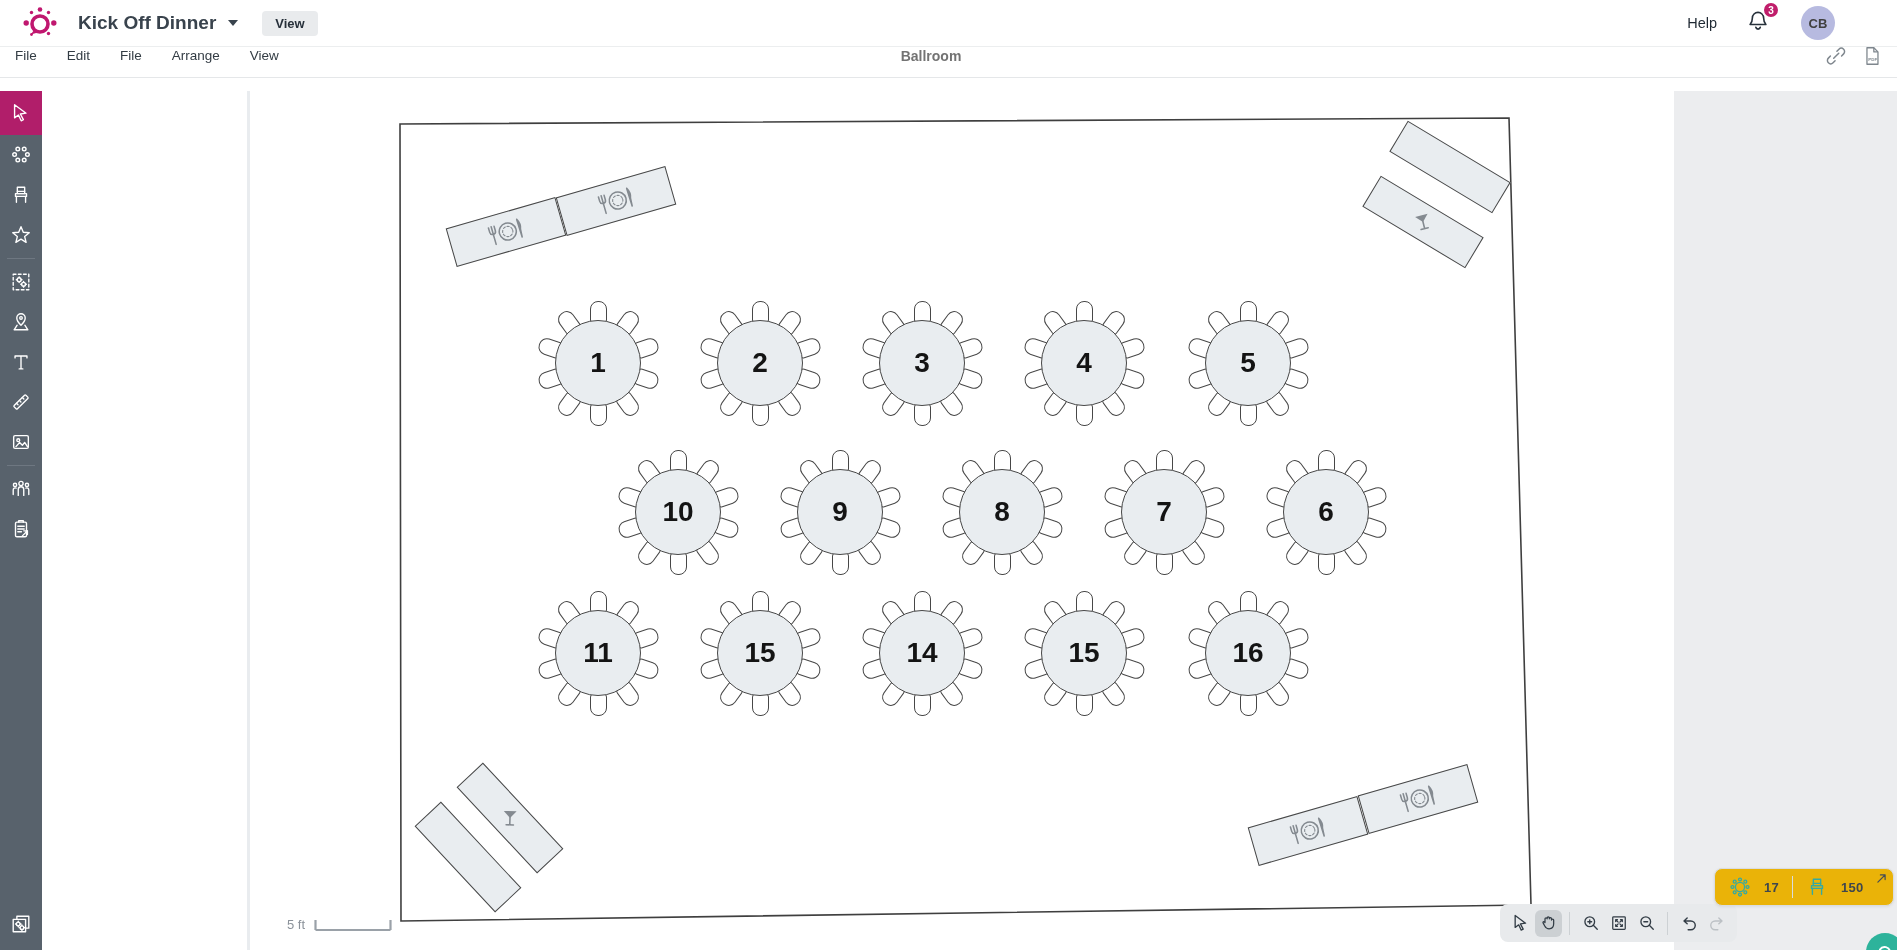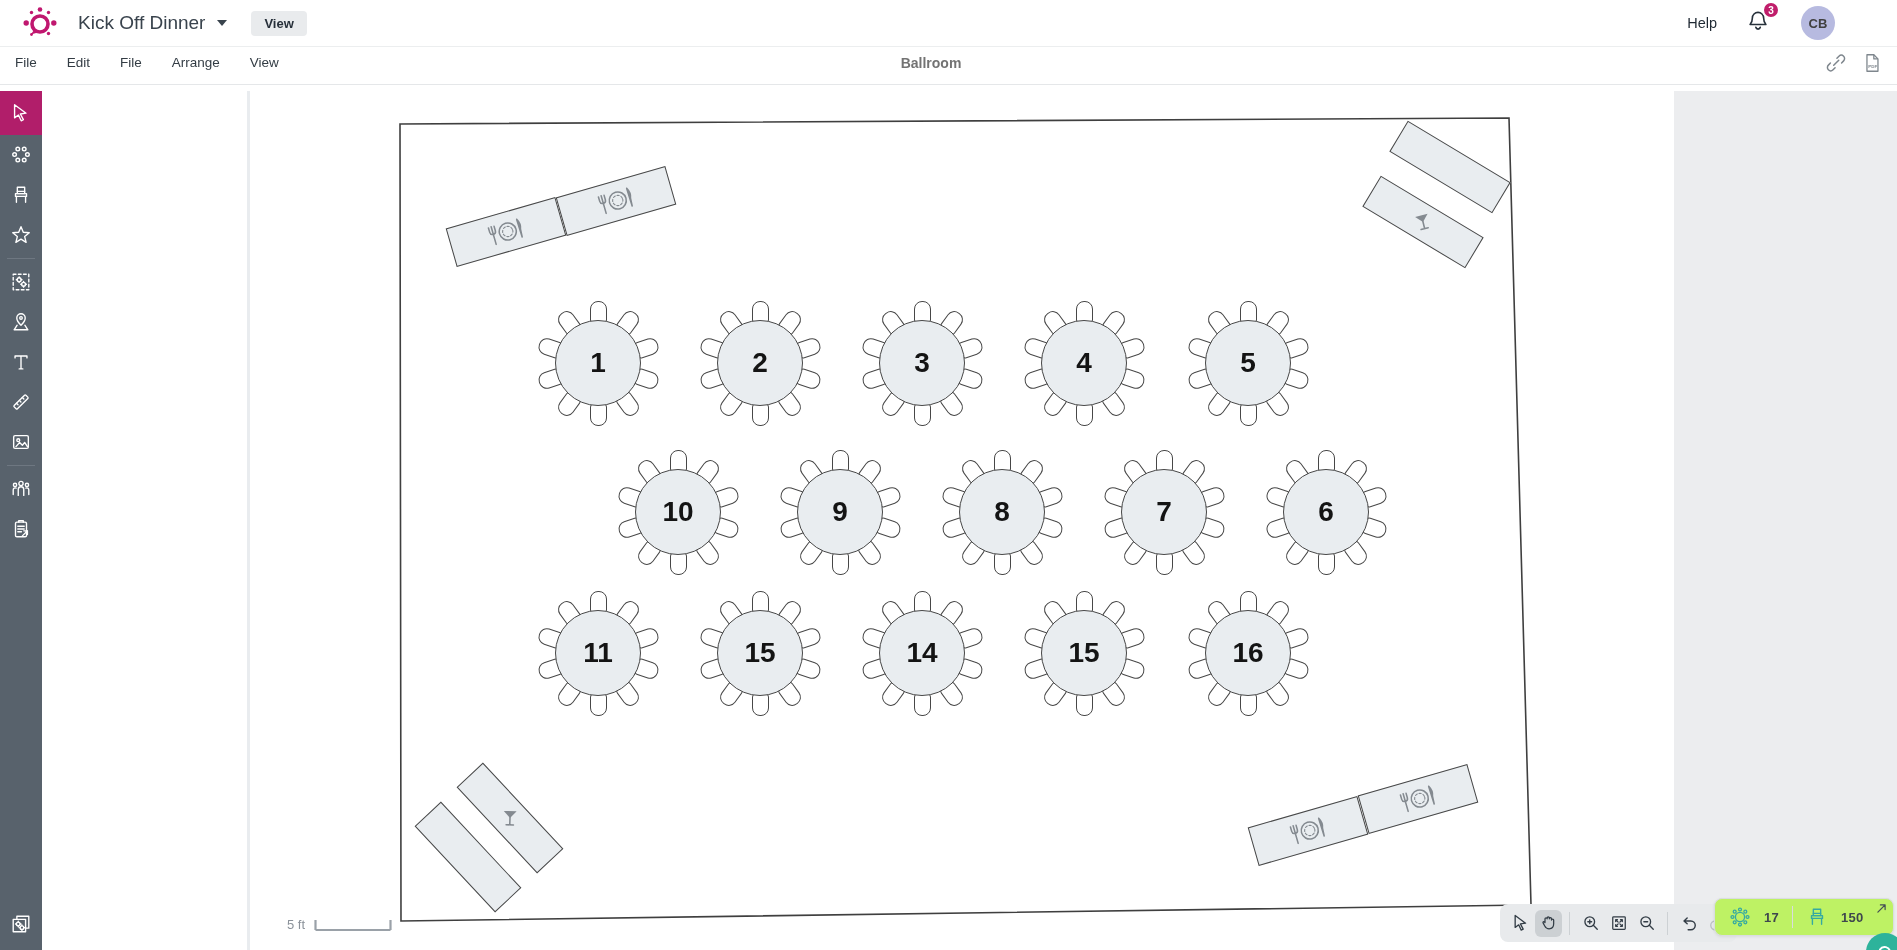--- a/index.html
+++ b/index.html
@@ -3,35 +3,35 @@
 <meta charset="utf-8">
 <style>
   html,body{margin:0;padding:0;width:1897px;height:950px;overflow:hidden;
     font-family:"Liberation Sans",sans-serif;background:#fff;position:relative;}
   *{box-sizing:border-box;}
 
   
   .topbar{position:absolute;left:0;top:0;width:1897px;height:47px;background:#fff;
     border-bottom:1px solid #eceeef;display:flex;align-items:center;z-index:30;}
   .logo{margin-left:20px;width:40px;height:40px;display:flex;align-items:center;justify-content:center;cursor:pointer;}
-  .doc-title{margin-left:18px;font-size:19px;color:#39434d;font-weight:400;cursor:pointer;}
+  .doc-title{margin-left:18px;font-size:19px;color:#39434d;font-weight:700;cursor:pointer;}
   .caret{width:0;height:0;border-left:5.5px solid transparent;border-right:5.5px solid transparent;
     border-top:6.5px solid #39434d;margin-left:12px;display:inline-block;}
   .share-btn{margin-left:24px;background:#e9ebed;color:#27303a;font-weight:bold;font-size:13px;
     padding:5px 13px;border-radius:4px;cursor:pointer;}
   .tb-spacer{flex:1;}
   .help{font-size:14.5px;color:#1f2933;margin-right:28px;cursor:pointer;}
   .bell-wrap{position:relative;margin-right:30px;cursor:pointer;color:#27313b;}
   .badge{position:absolute;top:-7px;right:-9px;background:#c01e6b;color:#fff;font-size:10px;font-weight:bold;
     width:18px;height:18px;border-radius:50%;display:flex;align-items:center;justify-content:center;border:2px solid #fff;}
   .avatar{width:34px;height:34px;border-radius:50%;background:#b7bae0;color:#404040;font-weight:bold;
     font-size:13px;display:flex;align-items:center;justify-content:center;margin-right:62px;cursor:pointer;}
 
   
-  .menubar{position:absolute;left:0;top:41px;width:1897px;height:44px;background:#fff;
+  .menubar{position:absolute;left:0;top:34px;width:1897px;height:44px;background:#fff;
     border-bottom:1px solid #e5e7e9;display:flex;align-items:center;z-index:29;}
   .menu-item{font-size:13.5px;color:#333c44;margin-left:30px;cursor:pointer;}
   .menu-item:first-child{margin-left:15px;}
   .room-label{position:absolute;left:931px;transform:translateX(-50%);font-size:14px;font-weight:bold;color:#737373;}
   .mb-icons{position:absolute;right:14px;top:0;height:44px;display:flex;align-items:center;gap:14px;color:#7e868d;}
   .mb-icons .mbi{cursor:pointer;display:flex;}
 
   
   .sidebar{position:absolute;left:0;top:91px;width:42px;height:859px;background:#58626c;
     display:flex;flex-direction:column;align-items:center;z-index:28;}
@@ -61,21 +61,21 @@
   .scalebar{position:absolute;left:287px;top:917px;display:flex;align-items:flex-end;gap:9px;
     color:#8b929a;font-size:13px;z-index:5;}
 
   
   .viewbar{position:absolute;left:1500px;top:904px;height:38px;background:#e8eaec;border-radius:8px;
     display:flex;align-items:center;padding:0 7px;gap:1px;z-index:10;}
   .vb-btn{width:27px;height:27px;display:flex;align-items:center;justify-content:center;color:#333d46;cursor:pointer;border-radius:6px;}
   .vb-btn.active{background:#ccd0d3;}
   .vb-btn.disabled{color:#bcc1c5;cursor:default;}
   .vb-div{width:1px;height:23px;background:#cdd1d4;margin:0 6px;}
-  .counts{position:absolute;left:1714px;top:898px;width:180px;height:38px;background:#bef264;
+  .counts{position:absolute;left:1714px;top:868px;width:180px;height:38px;background:#eab308;
     border:1px solid #dadde0;border-radius:8px;display:flex;align-items:center;padding:0 14px;
     box-shadow:0 1px 3px rgba(0,0,0,.07);z-index:10;cursor:pointer;}
   .counts .num{font-size:13px;font-weight:bold;color:#3f474e;letter-spacing:.3px;}
   .counts .c-div{width:1px;height:22px;background:#d9dcde;margin:0 13px;}
   .counts .cicon{color:#35a9a2;display:flex;margin-right:13px;}
   .expand{position:absolute;top:3px;right:5px;color:#454d55;display:flex;}
   .chat-bubble{position:absolute;left:1866px;top:933px;width:38px;height:38px;border-radius:50%;
     background:#2db39b;z-index:11;cursor:pointer;display:flex;align-items:center;justify-content:center;}
 </style>
 </head>

